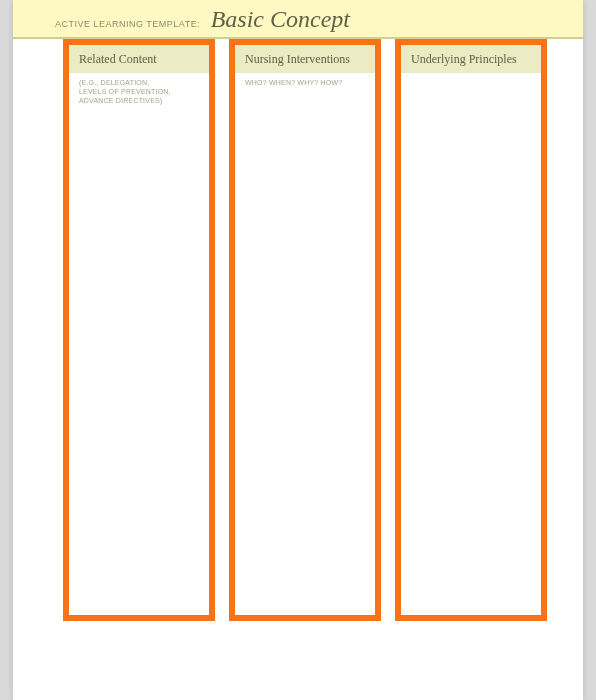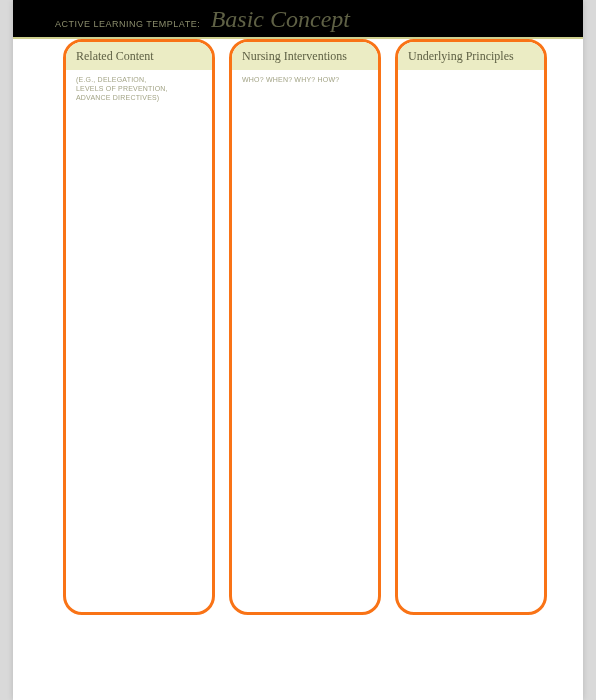--- a/index.html
+++ b/index.html
@@ -12,21 +12,21 @@
   }
   .page {
     background: #ffffff;
     margin: 0 auto;
     width: 570px;
     min-height: 700px;
     box-sizing: border-box;
     box-shadow: 0 0 6px rgba(0,0,0,0.15);
   }
   .header-band {
-    background: #000000;
+    background: #fef9c3;
     padding: 6px 0 4px 42px;
     border-bottom: 2px solid #cfd08f;
   }
   .header-band .prefix {
     font-size: 9px;
     letter-spacing: 0.5px;
     color: #8a8c6b;
     margin-right: 6px;
     vertical-align: baseline;
   }
@@ -62,22 +62,22 @@
   .chapter-line { width: 45px; }
   .meta-spacer { flex: 1; }
   .columns {
     display: flex;
     gap: 14px;
     padding: 0 36px 0 50px;
     box-sizing: border-box;
   }
   .col {
     flex: 1 1 0;
-    border: 3px solid #f97316;
-    border-radius: 19px;
+    border: 6px solid #f97316;
+    border-radius: 0;
     overflow: hidden;
     min-height: 570px;
     background: #ffffff;
   }
   .col-header {
     background: #ebecc4;
     color: #5f6145;
     font-family: Georgia, "Times New Roman", serif;
     font-size: 12px;
     padding: 7px 10px 6px 10px;

